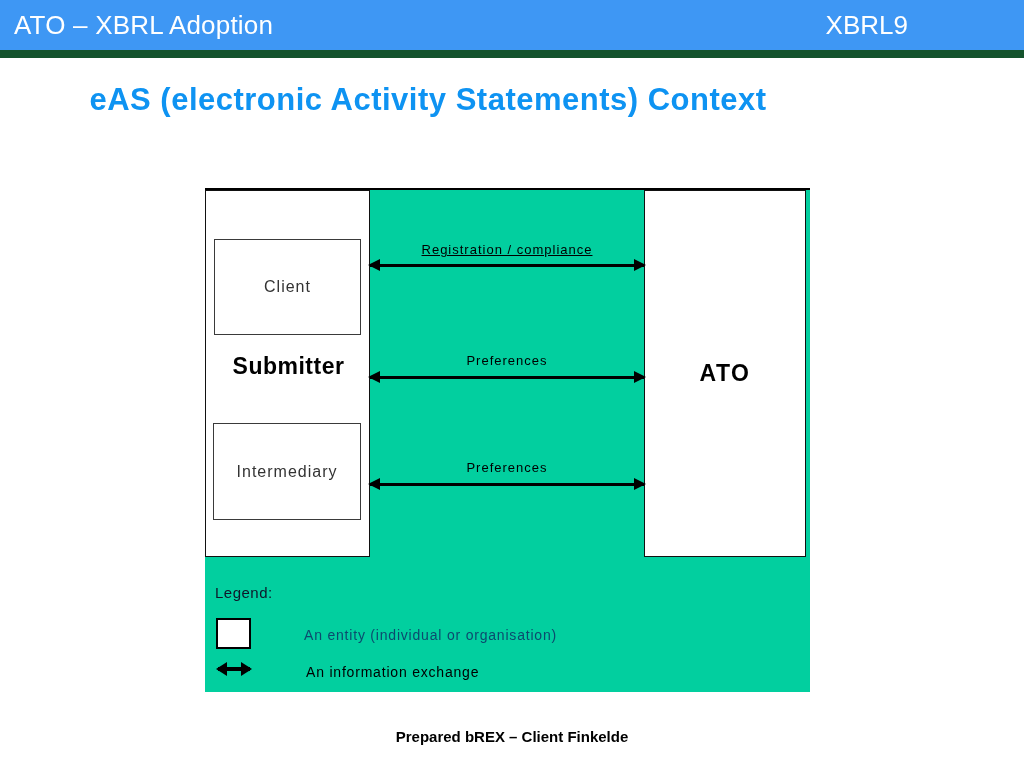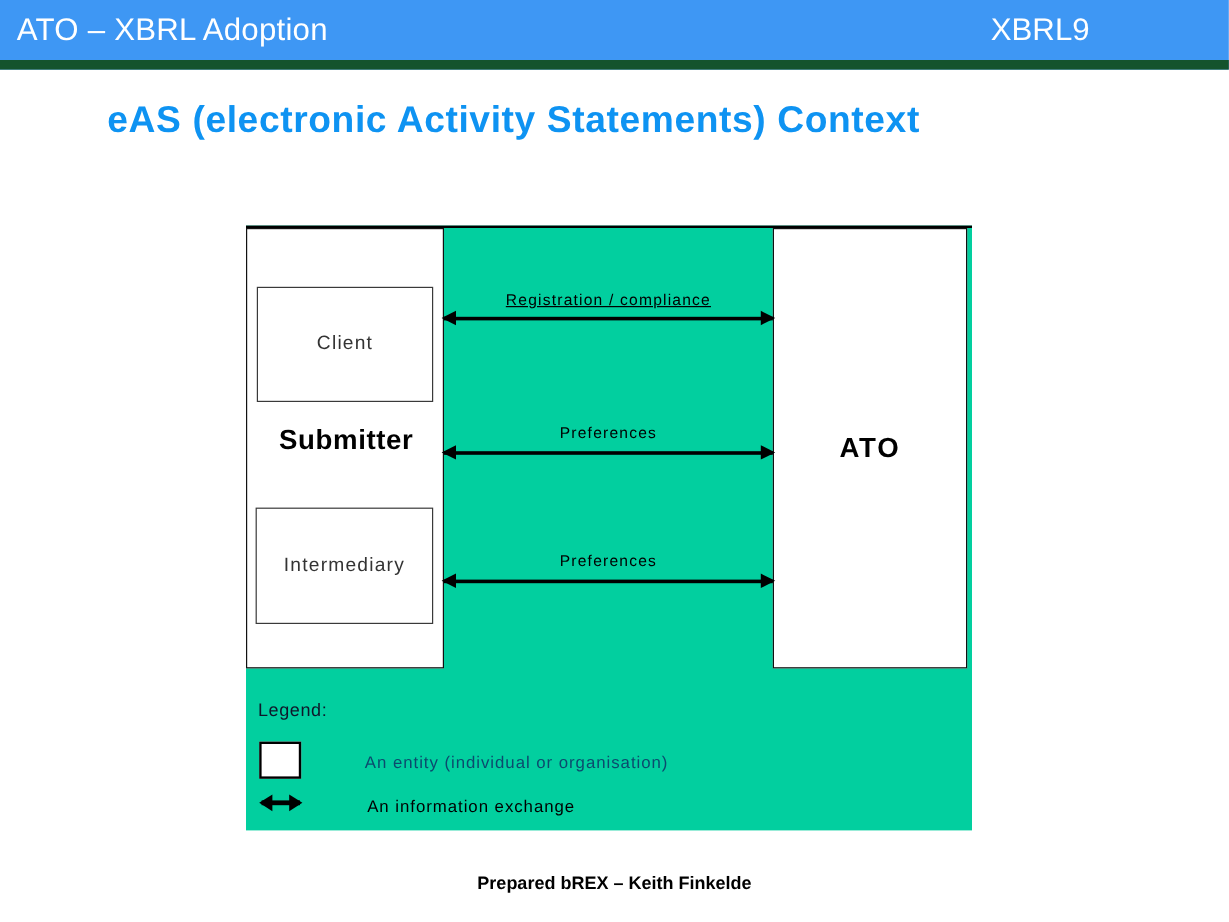--- a/index.html
+++ b/index.html
@@ -171,15 +171,15 @@
     <div class="legend-entity-swatch"></div>
     <div class="legend-entity-label">An entity (individual or organisation)</div>
     <div class="legend-arrow">
       <span class="head head-left"></span>
       <span class="head head-right"></span>
     </div>
     <div class="legend-exchange-label">An information exchange</div>
 
   </div>
 
-  <div class="footer-credit">Prepared bREX – Keith Finkelde</div>
+  <div class="footer-credit">Prepared bREX – Client Finkelde</div>
 
 </div>
 
 </body></html>

